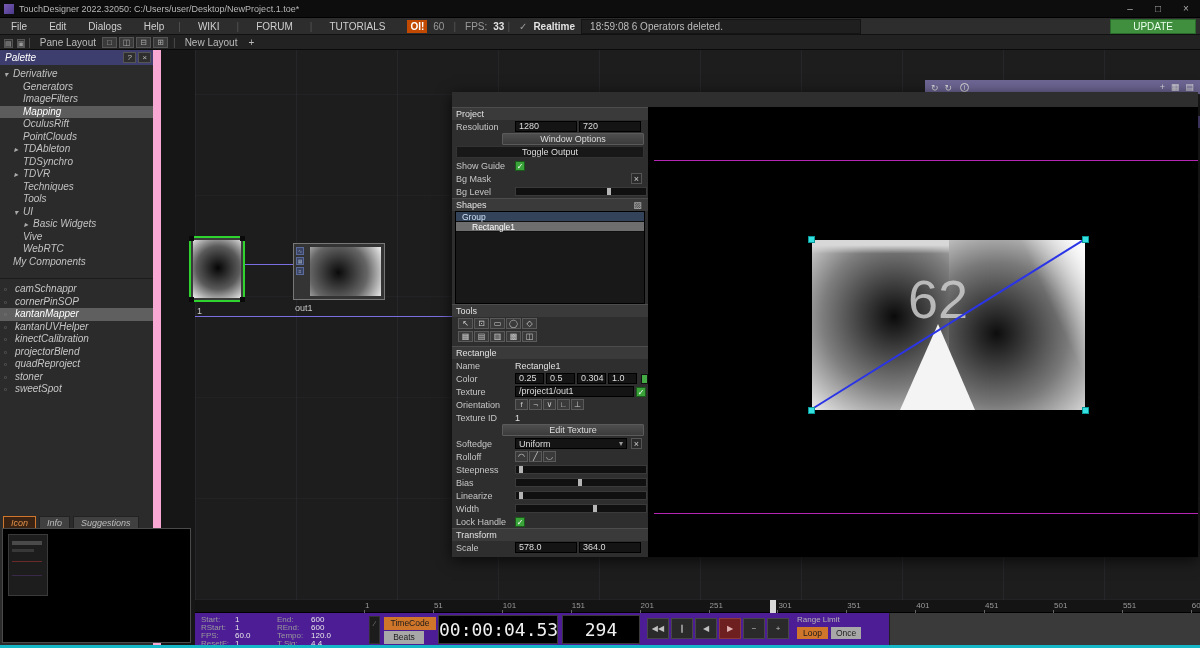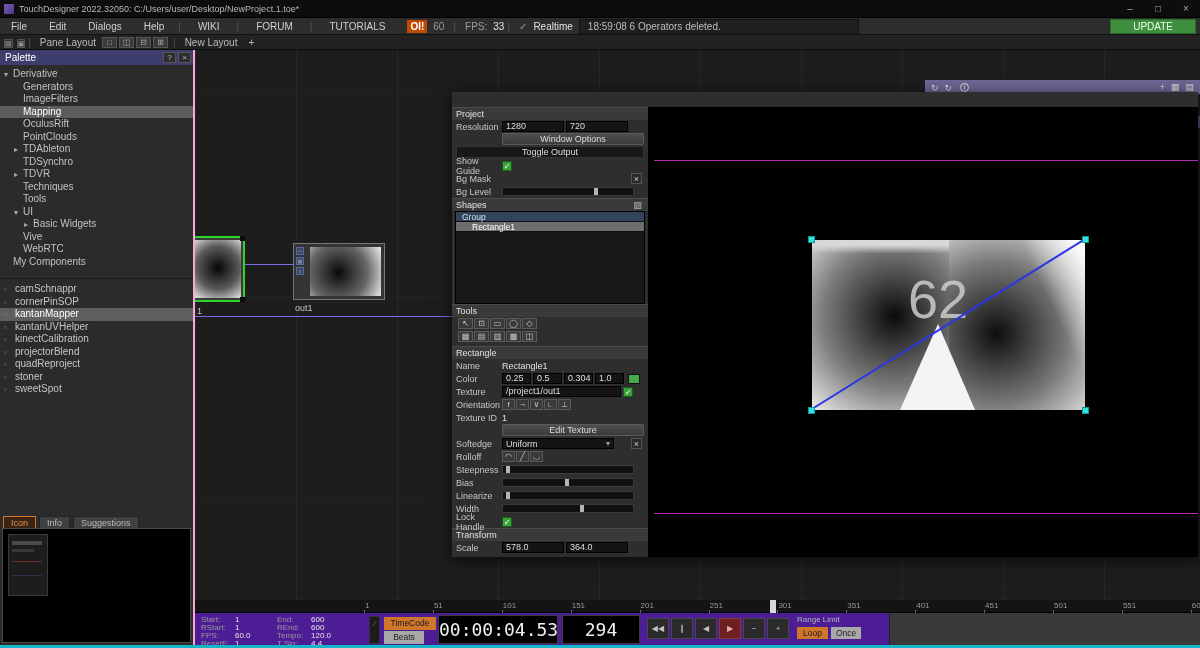--- a/index.html
+++ b/index.html
@@ -15,33 +15,33 @@
   .tb-btns { margin-left:auto; display:flex; height:100%; }
   .tb-btn { width:28px; height:100%; display:flex; align-items:center; justify-content:center; color:#aaa; font-size:10px; }
 
   
   #menubar { left:0; top:18px; width:1200px; height:17px; background:#2d2d2d; display:flex; align-items:center; border-bottom:1px solid #111; z-index:40; }
   .menu-item { padding:0 11px; color:#cfcfcf; }
   .mb-sep { color:#555; padding:0 3px; }
   .mb-link { padding:0 14px; color:#cfcfcf; }
   .oi-badge { background:#c24a00; color:#fff; padding:1px 3px; margin-left:8px; font-weight:bold; }
   .mb-dim { color:#9a9a9a; padding:0 6px; }
-  .mb-white { color:#e2e2e2; }
+  .mb-white { color:#e2e2e2;font-weight:bold; }
   .mb-status { background:#1f1f1f; border:1px solid #141414; color:#bdbdbd; padding:1px 8px; margin-left:6px; min-width:280px; }
   .mb-update { margin-left:auto; margin-right:4px; background:#3f8f3f; color:#eaffea; padding:1px 22px; border:1px solid #2a6a2a; }
 
   
   #toolbar { left:0; top:35px; width:1200px; height:15px; background:#222; display:flex; align-items:center; border-bottom:1px solid #0a0a0a; z-index:40; }
   .tb2-icon { width:13px; height:11px; border:1px solid #555; background:#333; color:#999; font-size:7px; text-align:center; line-height:9px; margin-left:4px; }
   .tb2-label { color:#bbb; padding:0 6px; }
   .layout-btn { width:15px; height:11px; border:1px solid #555; background:#3a3a3a; color:#aaa; font-size:8px; text-align:center; line-height:10px; margin-right:2px; }
   .tb2-plus { color:#bbb; padding:0 5px; }
 
   
-  #palette { left:0; top:50px; width:195px; height:598px; background:#2b2b2b; border-right:2px solid #f9a8d4; z-index:30; }
+  #palette { left:0; top:50px; width:161px; height:598px; background:#2b2b2b; border-right:8px solid #f9a8d4; z-index:30;font-style:italic; }
   .pal-header { height:15px; background:#3d3d6e; display:flex; align-items:center; }
   .pal-title { color:#fff; padding-left:5px; flex:1; }
   .pal-hbtn { width:13px; height:11px; background:#2e2e2e; border:1px solid #555; color:#bbb; font-size:8px; text-align:center; line-height:10px; margin-right:2px; }
   .tree { padding-top:3px; }
   .titem { height:12.5px; line-height:12.5px; color:#c2c2c2; white-space:nowrap; }
   .titem.selected { background:#5c5c5c; color:#fff; }
   .arrow { display:inline-block; width:9px; font-size:8px; color:#aaa; }
   .arrow-down .arrow::before { content:"▾"; }
   .arrow-right .arrow::before { content:"▸"; }
   .comp { margin-top:10px; border-top:1px solid #1c1c1c; padding-top:4px; }
@@ -93,21 +93,21 @@
   #dialog { left:452px; top:92px; width:746px; height:465px; z-index:20; box-shadow:0 3px 14px rgba(0,0,0,.7); background:#2e2e2e; }
   .dlg-title { position:absolute; left:0; top:0; width:100%; height:15px; background:#ececec; display:flex; align-items:center; }
   .dlg-icon { width:9px; height:9px; margin:0 4px 0 4px; background:linear-gradient(135deg,#7a5ab5,#4a3a8a); }
   .dlg-text { color:#1a1a1a; font-size:9px; }
   .dlg-min { margin-left:auto; margin-right:10px; color:#333; font-size:11px; }
   .params { position:absolute; left:0; top:15px; width:196px; bottom:1px; background:#2e2e2e; font-size:9px; }
   .pscroll { position:absolute; right:0; top:15px; width:6px; bottom:0; background:#202020; }
   .pscroll div { position:absolute; left:1px; right:1px; top:2px; height:58%; background:#555; }
   .psection { height:13px; line-height:13px; background:#3a3a3a; border-top:1px solid #4c4c4c; color:#e2e2e2; padding-left:4px; }
   .prow { height:13px; display:flex; align-items:center; padding-left:4px; position:relative; }
-  .plabel { width:46px; color:#c6c6c6; flex:none; }
+  .plabel { width:59px; color:#c6c6c6; flex:none; }
   .vbox { background:#141414; border:1px solid #000; color:#ddd; height:11px; line-height:9px; padding:0 3px; margin-right:2px; }
   .vbox.w60 { width:62px; } .vbox.w120 { width:119px; } .vbox.w28 { width:29px; }
   .vflat { color:#e0e0e0; }
   .pbtn { background:linear-gradient(#4e4e4e,#3b3b3b); border:1px solid #5a5a5a; color:#ddd; text-align:center; height:12px; line-height:11px; margin:0 4px 1px 50px; border-radius:1px; }
   .pbtn.full { margin-left:4px; }
   .pbtn.dark { background:#181818; border-color:#333; }
   .btnrow { height:13px; display:flex; flex-direction:column; justify-content:center; }
   .btnrow .pbtn { display:block; }
   .chk { width:10px; height:10px; background:#3aa33a; border:1px solid #1a5a1a; color:#fff; font-size:8px; line-height:9px; text-align:center; }
   .xbtn { margin-left:auto; margin-right:6px; width:11px; height:11px; background:#2a2a2a; border:1px solid #555; color:#ccc; text-align:center; line-height:10px; }

